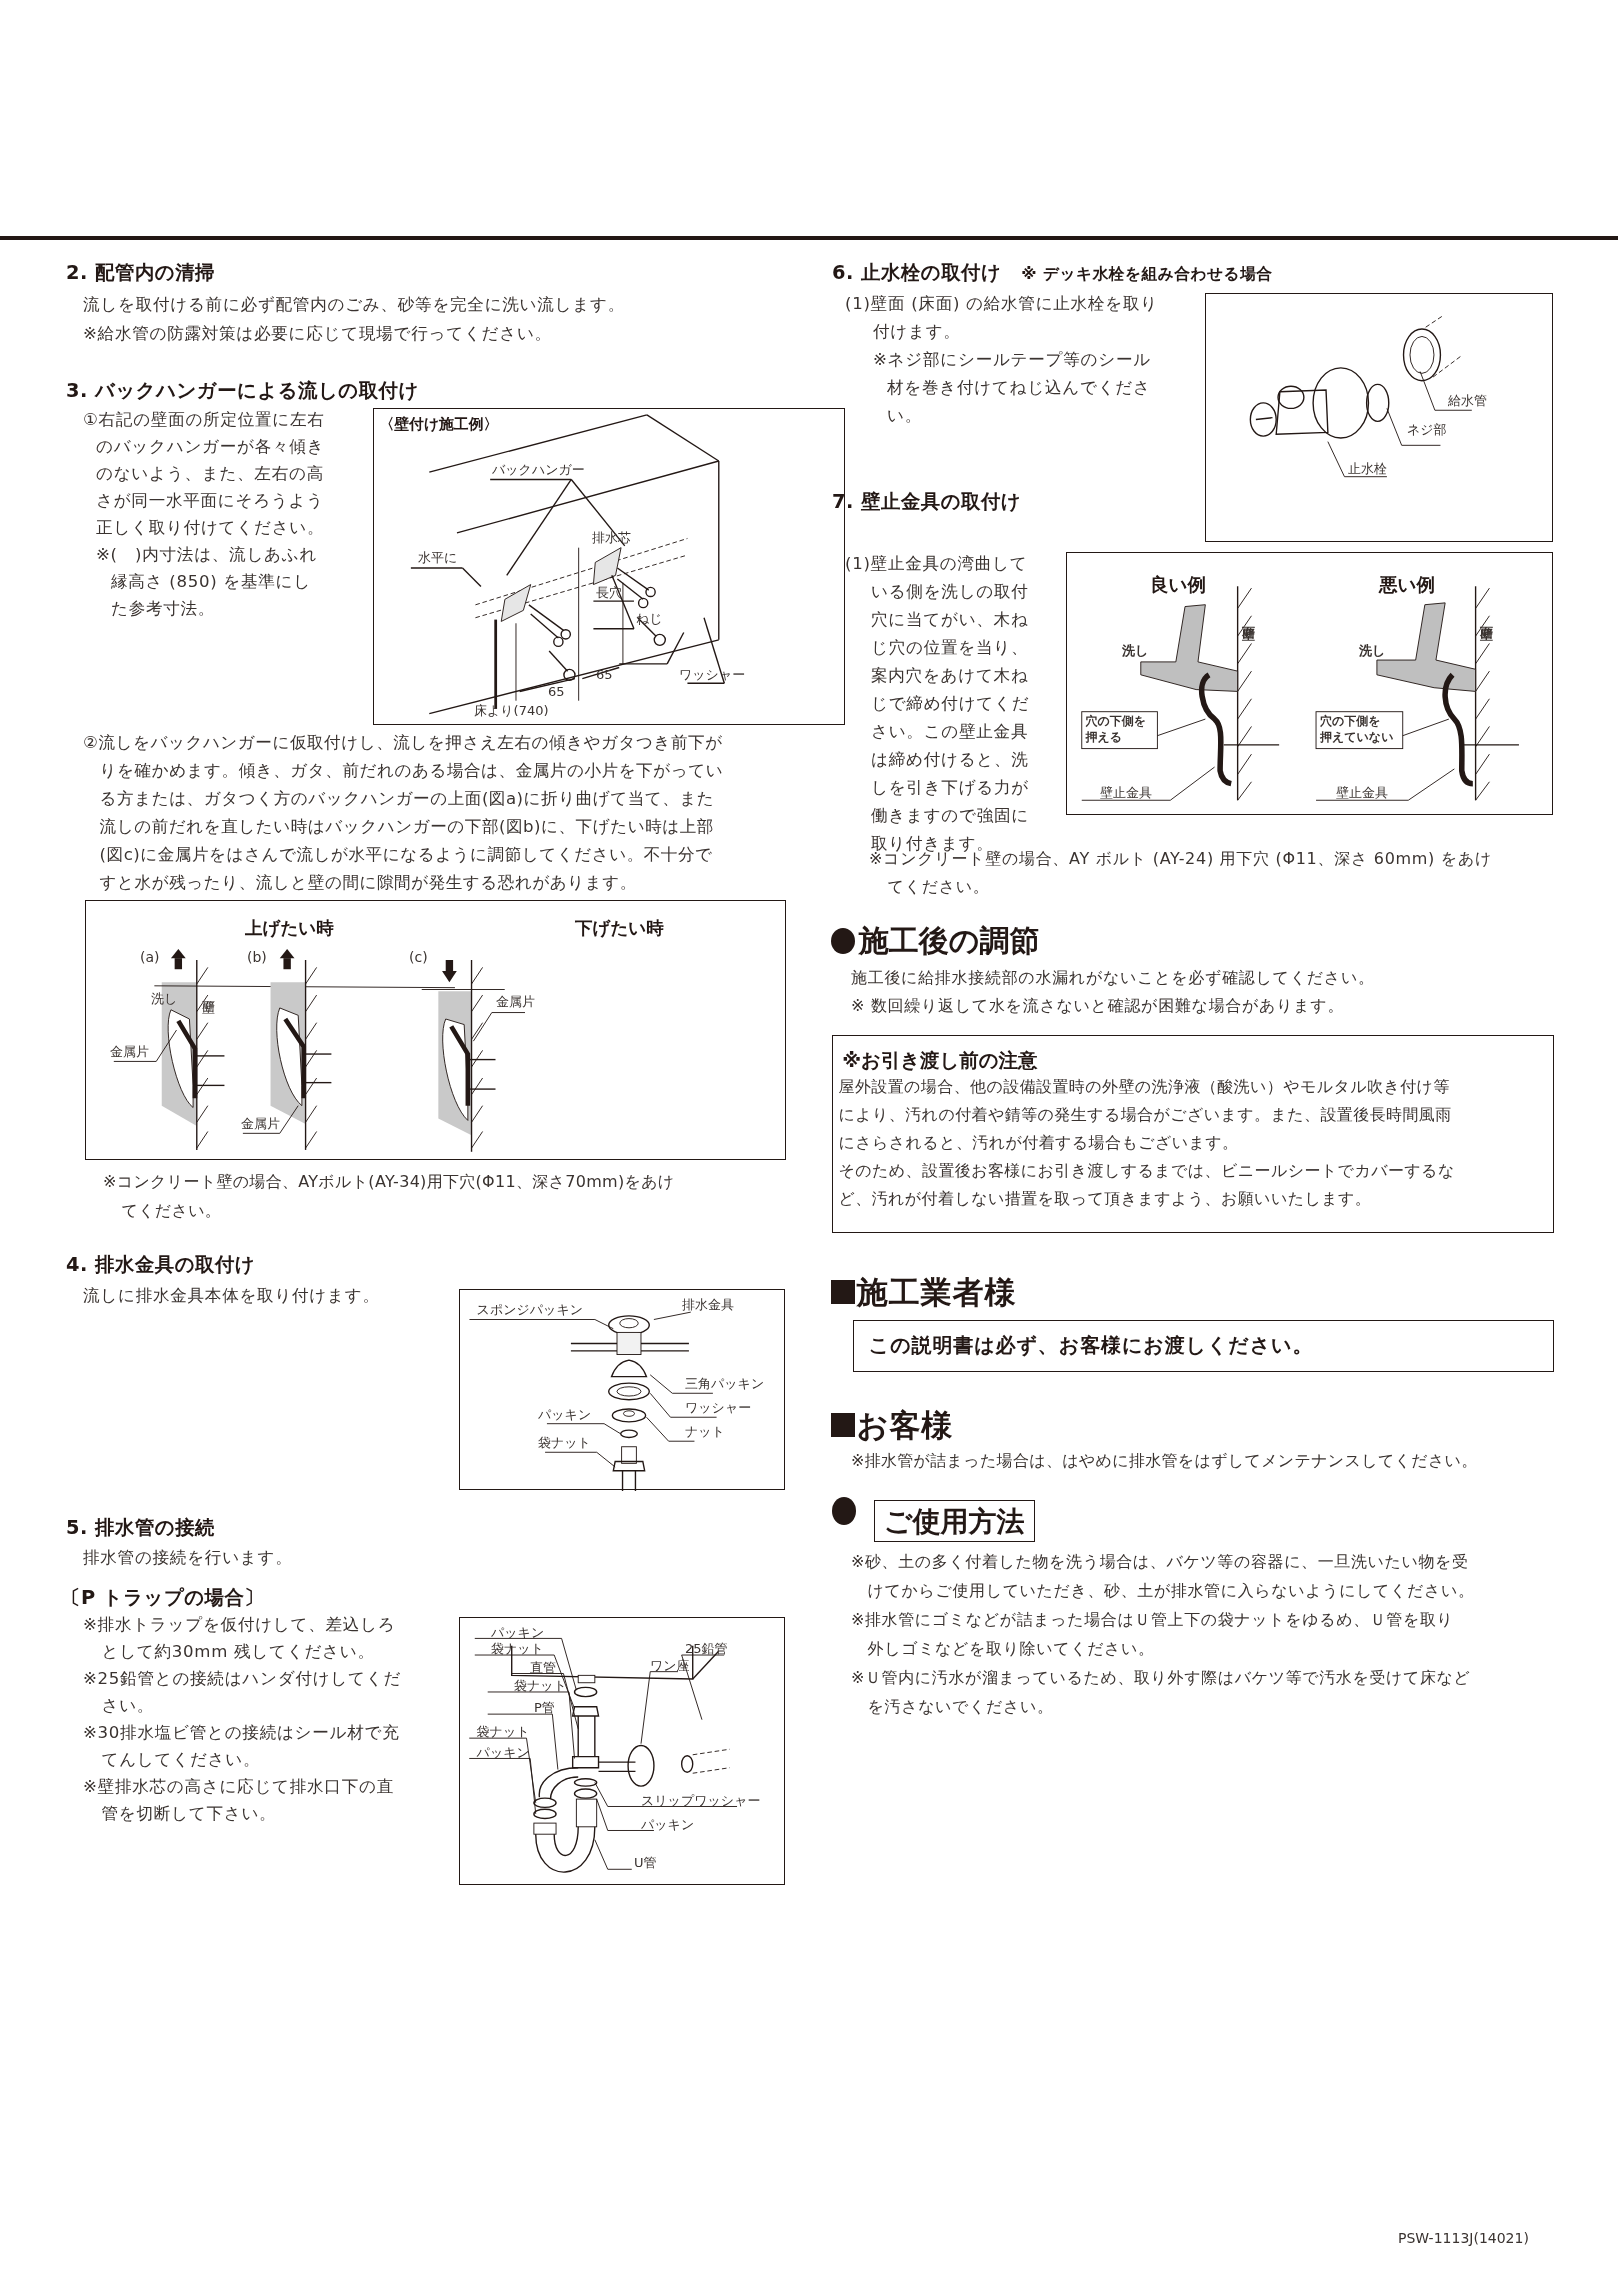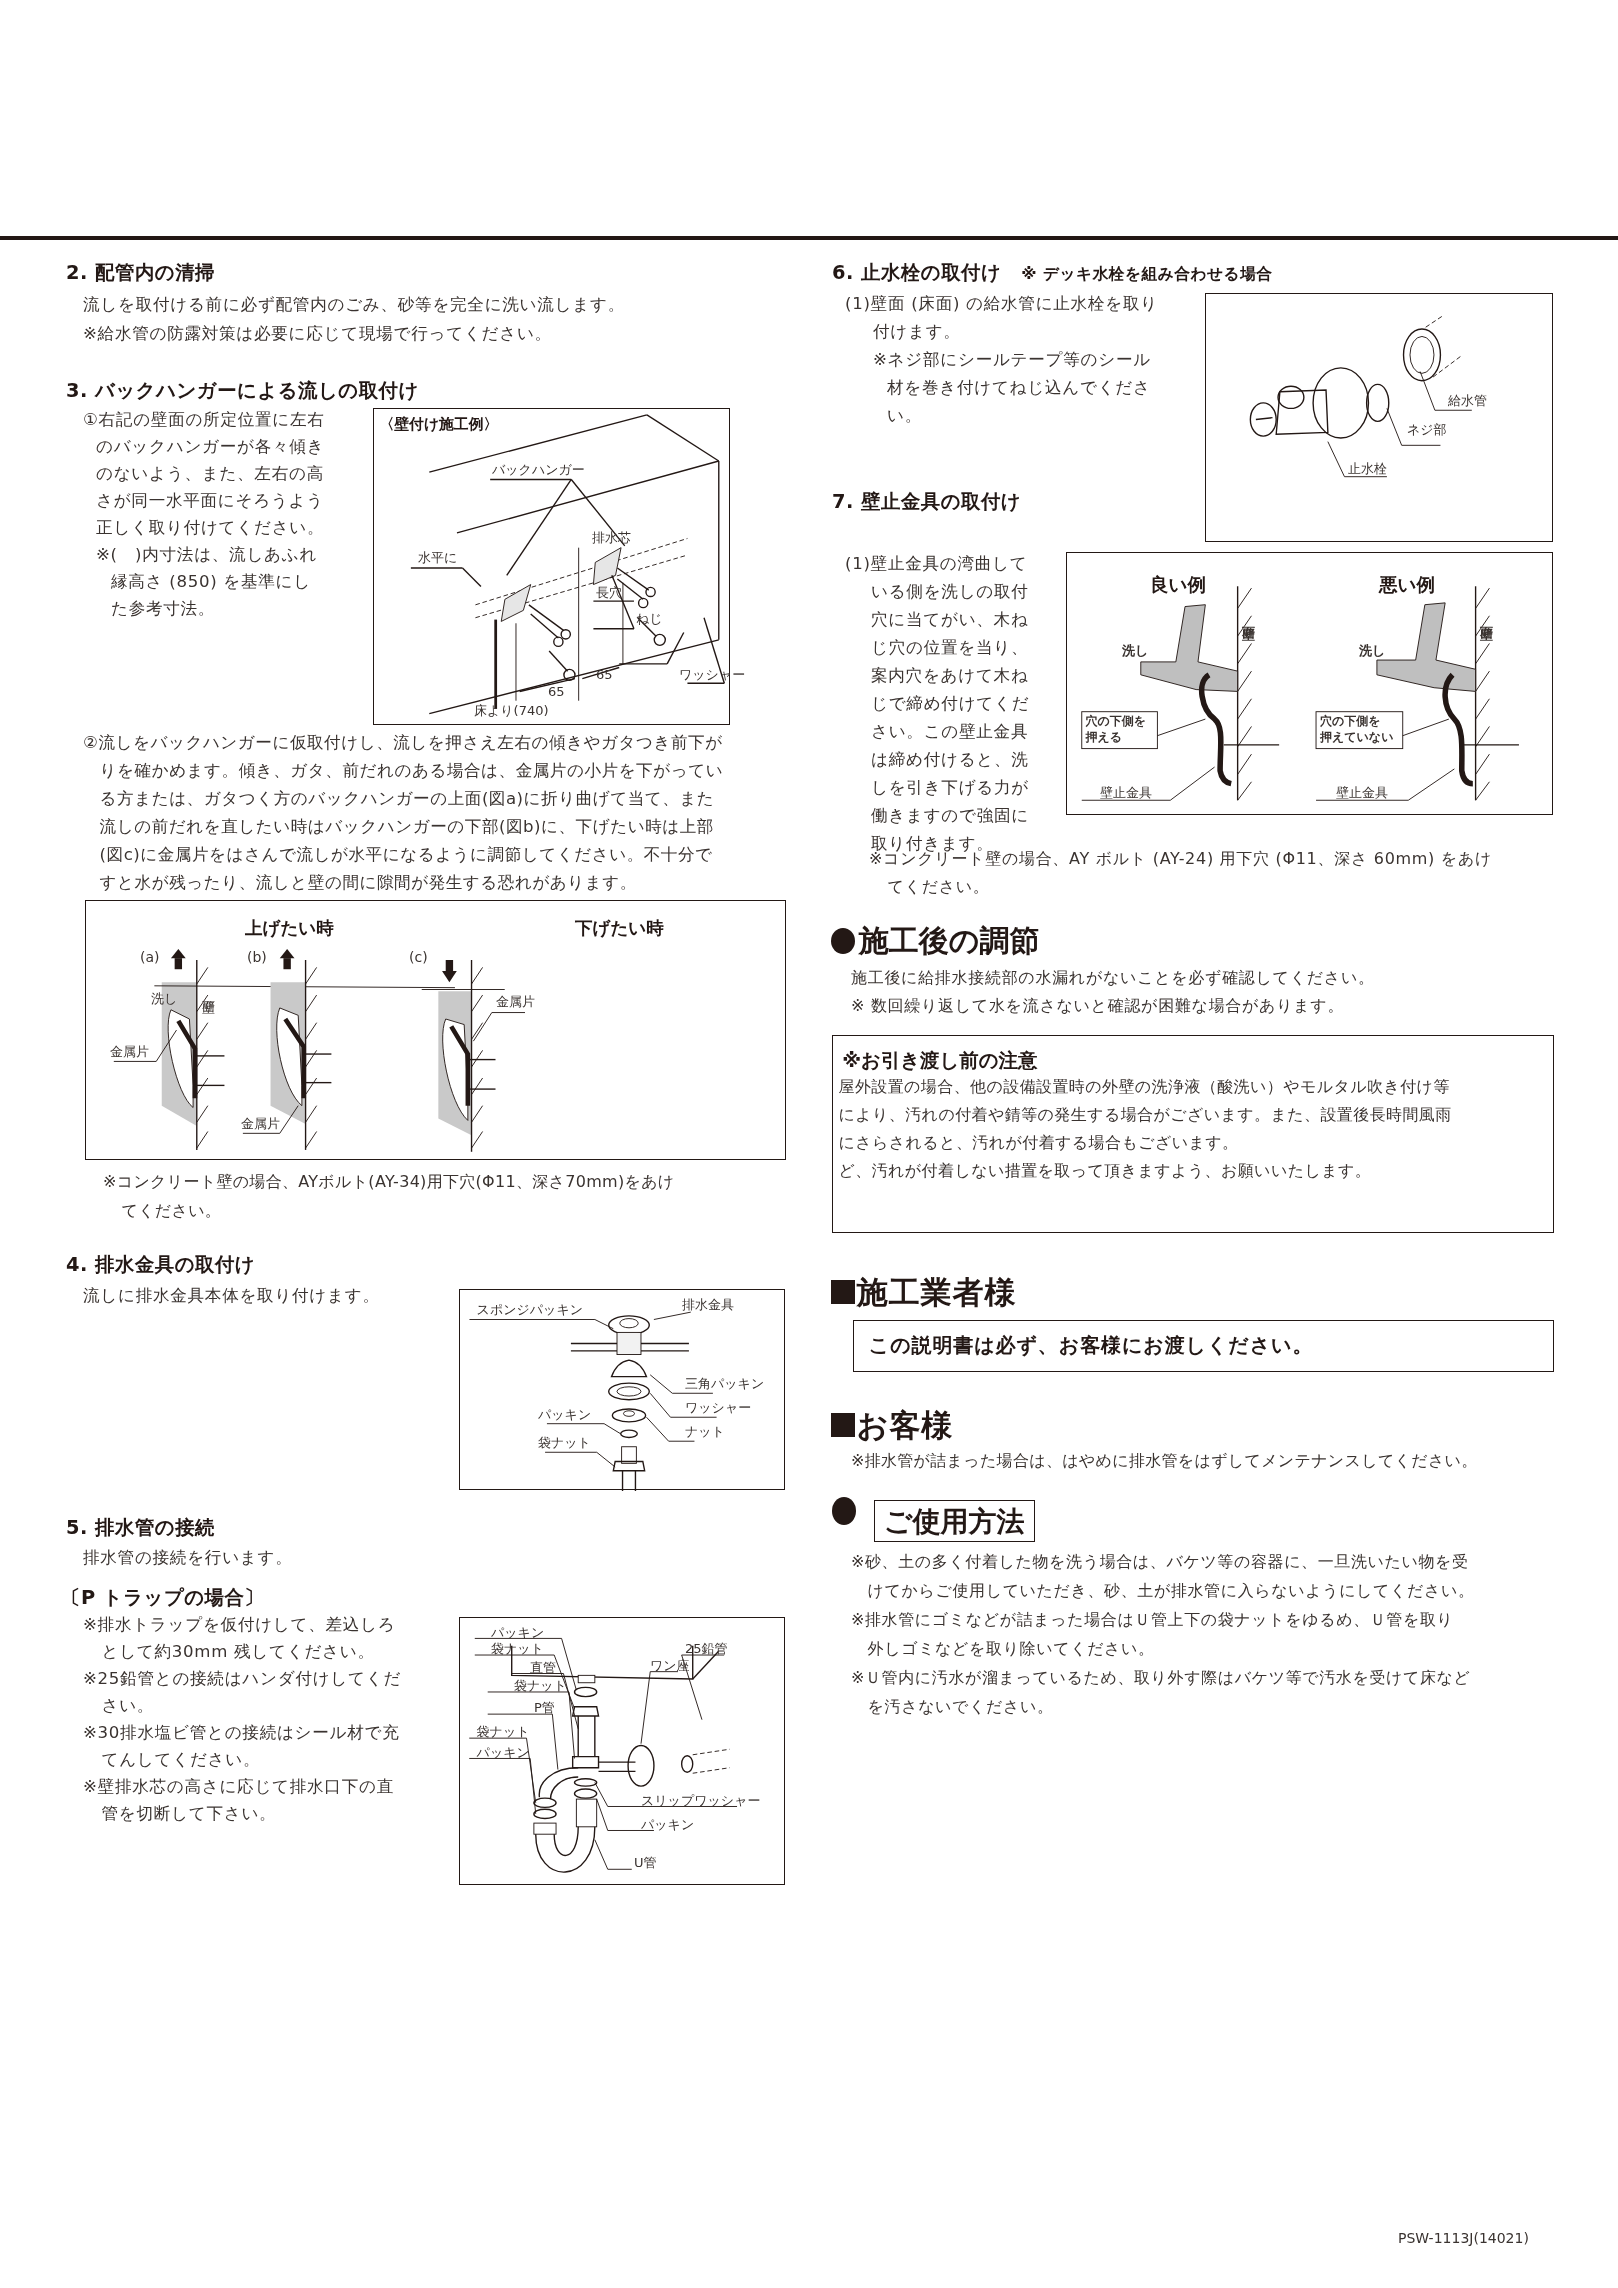--- a/index.html
+++ b/index.html
@@ -41,21 +41,21 @@
   <div>①右記の壁面の所定位置に左右</div>
   <div style="padding-left:13px">のバックハンガーが各々傾き</div>
   <div style="padding-left:13px">のないよう、また、左右の高</div>
   <div style="padding-left:13px">さが同一水平面にそろうよう</div>
   <div style="padding-left:13px">正しく取り付けてください。</div>
   <div style="padding-left:13px">※(　)内寸法は、流しあふれ</div>
   <div style="padding-left:28px">縁高さ (850) を基準にし</div>
   <div style="padding-left:28px">た参考寸法。</div>
 </div>
 
-<div class="abs box" style="left:373px; top:408px; width:357px; height:317px;">
+<div class="abs box" style="left:373px; top:408px; width:472px; height:317px;">
   <div class="abs fig-title" style="left:5.5px; top:5.5px;">〈壁付け施工例〉</div>
   <svg width="413" height="317" style="left:0;top:0;" viewBox="0 0 448 343">
 
     <line class="line" x1="60" y1="68" x2="296" y2="6"></line>
     <line class="line" x1="296" y1="6" x2="374" y2="56"></line>
     <line class="line" x1="90" y1="134" x2="374" y2="56"></line>
     <line class="line" x1="374" y1="56" x2="374" y2="250"></line>
     <line class="line" x1="60" y1="330" x2="374" y2="250"></line>
 
     <line class="dash" x1="110" y1="212" x2="340" y2="140"></line>
@@ -447,20 +447,21 @@
   <div>施工後に給排水接続部の水漏れがないことを必ず確認してください。</div>
   <div>※ 数回繰り返して水を流さないと確認が困難な場合があります。</div>
 </div>
 
 <div class="abs box" style="left:832px; top:1035px; width:722px; height:198px;">
   <div class="abs" style="left:9.2px; top:11px; font-size:19.4px; font-weight:bold; white-space:nowrap;">※お引き渡し前の注意</div>
   <div class="abs body" style="left:5.5px; top:37px; line-height:28px; font-size:16px; letter-spacing:0.4px;">
     <div>屋外設置の場合、他の設備設置時の外壁の洗浄液（酸洗い）やモルタル吹き付け等</div>
     <div>により、汚れの付着や錆等の発生する場合がございます。また、設置後長時間風雨</div>
     <div>にさらされると、汚れが付着する場合もございます。</div>
+    <div>そのため、設置後お客様にお引き渡しするまでは、ビニールシートでカバーするな</div>
     <div>ど、汚れが付着しない措置を取って頂きますよう、お願いいたします。</div>
   </div>
 </div>
 
 <div class="abs big-h" style="left:831px; top:1272px;">
   <span class="square"></span><span>施工業者様</span>
 </div>
 <div class="abs box" style="left:853px; top:1320px; width:701px; height:52px;">
   <div class="abs" style="left:14.8px; top:11px; font-size:20px; font-weight:bold; white-space:nowrap; letter-spacing:0.9px;">この説明書は必ず、お客様にお渡しください。</div>
 </div>

